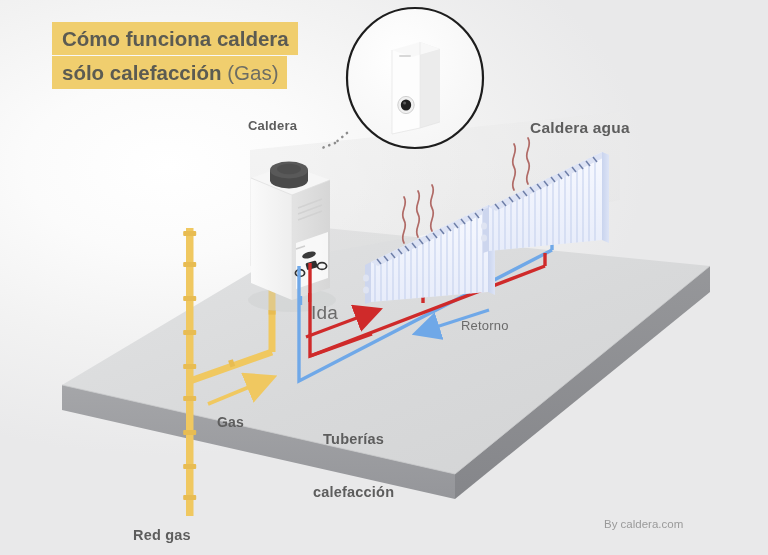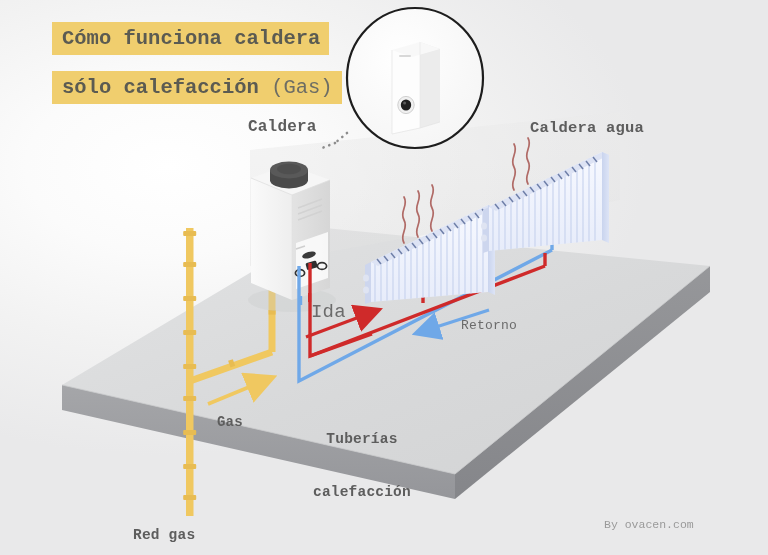--- a/index.html
+++ b/index.html
@@ -7,21 +7,20 @@
   body{
     width:768px;height:555px;overflow:hidden;
     font-family:"Liberation Sans", sans-serif;
     background:#ffffff;
   }
   #stage{
     position:relative;width:768px;height:555px;
     background:
       radial-gradient(ellipse 62% 52% at 22% 30%, #ffffff 0%, #fbfbfb 30%, #f2f2f2 62%, #e9e9ea 100%),
       linear-gradient(115deg,#e6e6e7 0%, #f7f7f7 40%, #ececed 100%);
-    font-family: Liberation Mono, monospace;
   }
   #stage svg{position:absolute;left:0;top:0;}
 
   .lbl{
     position:absolute;
     color:#5d5d5d;
     font-weight:bold;
     letter-spacing:.2px;
     white-space:pre;
     line-height:1.22;
@@ -36,23 +35,23 @@
     background:#f0ce6e;
     color:#5b5b52;
     font-weight:bold;
     font-size:20.5px;
     line-height:27px;
     padding:3px 9px 3px 10px;
     white-space:pre;
   }
   .title-line .soft{font-weight:normal;color:#6d6d64;}
   #t1{margin-bottom:0px;}
-  #t2{margin-top:16px;}
-
-  #lbl-caldera{left:248px;top:118px;font-size:16px;}
+  #t2{margin-top:1px;}
+
+  #lbl-caldera{left:248px;top:118px;font-size:13px;}
   #lbl-radiador{left:530px;top:119px;font-size:15.5px;}
   #lbl-ida{left:311px;top:301px;font-size:19px;font-weight:normal;color:#6b6b6b;}
   #lbl-retorno{left:461px;top:318px;font-size:13px;font-weight:normal;color:#6b6b6b;}
   #lbl-tuberias{left:313px;top:396px;font-size:14.5px;text-align:center;}
   #lbl-gas{left:217px;top:414px;font-size:14px;}
   #lbl-red{left:133px;top:492px;font-size:14.5px;}
   #watermark{
     position:absolute;left:604px;top:518px;
     font-size:11.5px;color:#9a9a9a;font-weight:normal;white-space:pre;
   }
@@ -383,15 +382,15 @@
     <div>calefacción</div>
   </div>
 
   <div class="lbl" id="lbl-gas">Gas</div>
 
   <div class="lbl" id="lbl-red">
     <div>Red gas</div>
     
   </div>
 
-  <div id="watermark">By ovacen.com</div>
+  <div id="watermark">By caldera.com</div>
 
 </div>
 
 </body></html>

